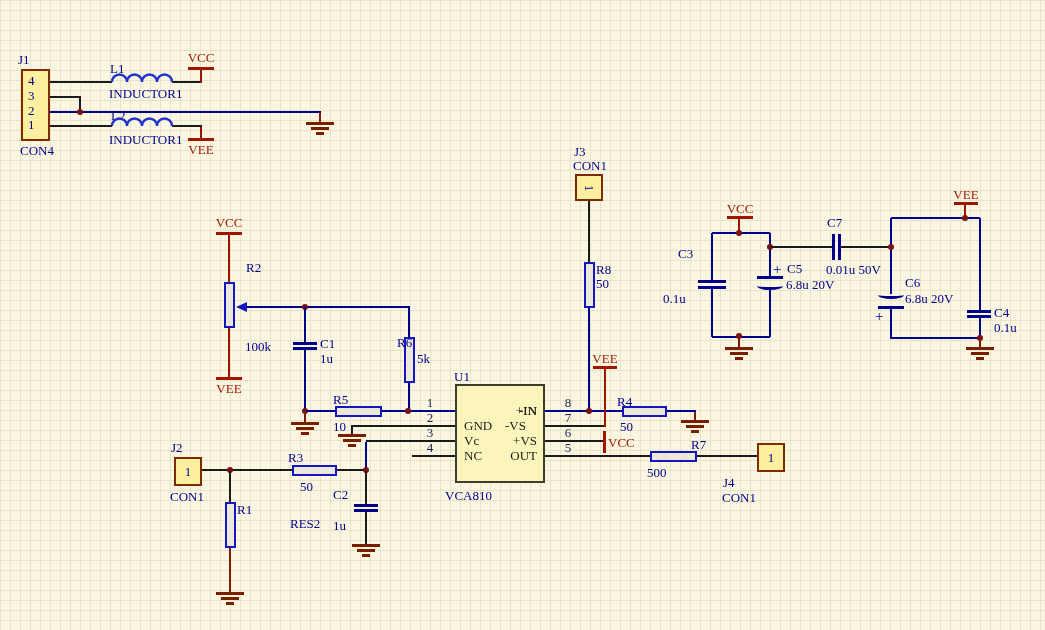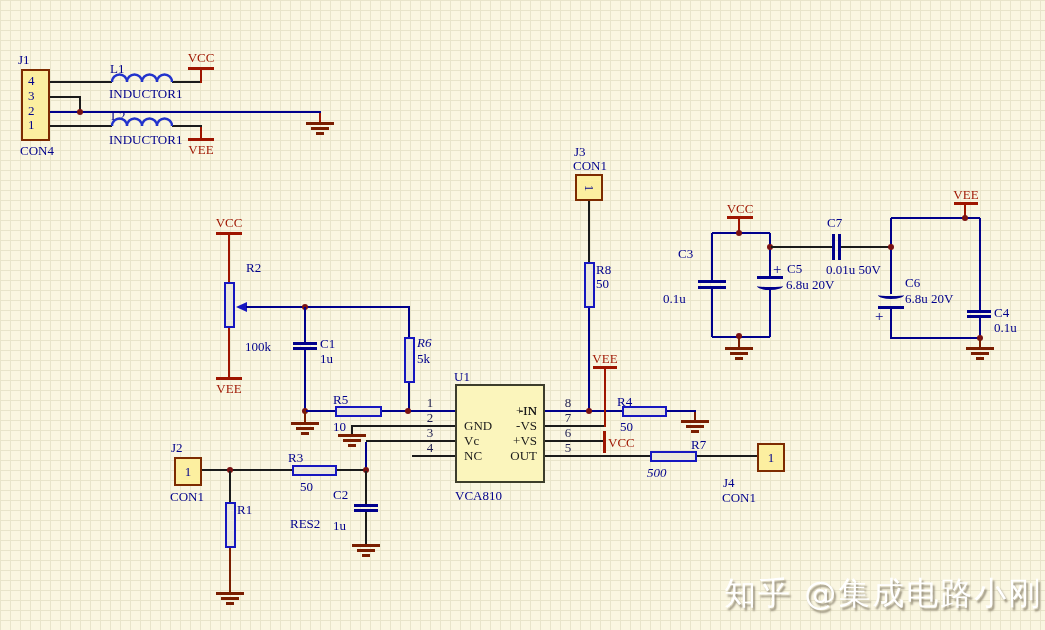--- a/index.html
+++ b/index.html
@@ -101,47 +101,47 @@
   <div class="w" style="left:304px;top:307px;width:2px;height:35px;"></div>
   <div class="plate" style="left:293px;top:342px;width:24px;height:3px;"></div>
   <div class="plate" style="left:293px;top:347px;width:24px;height:3px;"></div>
   <div class="w" style="left:304px;top:350px;width:2px;height:61px;"></div>
   <div class="lbl" style="left:320px;top:337px;">C1</div>
   <div class="lbl" style="left:320px;top:352px;">1u</div>
 
   <div class="w" style="left:408px;top:307px;width:2px;height:30px;"></div>
   <div class="res" style="left:404px;top:337px;width:11px;height:46px;"></div>
   <div class="w" style="left:408px;top:383px;width:2px;height:28px;"></div>
-  <div class="lbl" style="left:417px;top:336px;font-style:italic;">R6</div>
+  <div class="lbl" style="left:397px;top:336px;">R6</div>
   <div class="lbl" style="left:417px;top:352px;">5k</div>
 
   <div class="dot" style="left:302px;top:408px;"></div>
   <div class="bar" style="left:304px;top:411px;width:2px;height:11px;background:#7A1E00;"></div>
   <div class="gnd" style="left:290px;top:422px;width:30px;">
     <i style="width:28px;"></i>
       <i style="width:18px;"></i>
       <i style="width:8px;"></i>
   </div>
   <div class="w" style="left:306px;top:410px;width:29px;height:2px;"></div>
   <div class="lbl" style="left:333px;top:393px;">R5</div>
   <div class="res" style="left:335px;top:406px;width:47px;height:11px;"></div>
   <div class="lbl" style="left:333px;top:420px;">10</div>
   <div class="w" style="left:382px;top:410px;width:73px;height:2px;"></div>
   <div class="dot" style="left:405px;top:408px;"></div>
 
   <div class="lbl" style="left:454px;top:370px;">U1</div>
   <div class="chip" style="left:455px;top:384px;width:90px;height:99px;"></div>
-  <div class="lbl" style="left:455px;top:489px;">VCA810</div>
+  <div class="lbl" style="left:445px;top:489px;">VCA810</div>
 
   <div class="pname" style="left:472px;top:404px;margin-left:44px;">+IN</div>
   <div class="pname" style="left:464px;top:419px;">GND</div>
   <div class="pname" style="left:464px;top:434px;">Vc</div>
   <div class="pname" style="left:464px;top:449px;">NC</div>
   <div class="pname" style="left:505px;top:404px;width:32px;text-align:right;">-IN</div>
-  <div class="pname" style="left:505px;top:419px;width:32px;text-align:right;">-VS</div>
+  <div class="pname" style="left:505px;top:419px;width:32px;text-align:left;">-VS</div>
   <div class="pname" style="left:505px;top:434px;width:32px;text-align:right;">+VS</div>
   <div class="pname" style="left:505px;top:449px;width:32px;text-align:right;">OUT</div>
 
   <div class="pnum" style="left:423px;top:396px;">1</div>
   <div class="pnum" style="left:423px;top:411px;">2</div>
   <div class="pnum" style="left:423px;top:426px;">3</div>
   <div class="pnum" style="left:423px;top:441px;">4</div>
   <div class="pnum" style="left:561px;top:396px;">8</div>
   <div class="pnum" style="left:561px;top:411px;">7</div>
   <div class="pnum" style="left:561px;top:426px;">6</div>
@@ -227,21 +227,21 @@
 
   <div class="pwrlbl" style="left:590px;top:352px;">VEE</div>
   <div class="bar" style="left:593px;top:366px;width:24px;height:3px;"></div>
   <div class="bar" style="left:604px;top:369px;width:2px;height:58px;"></div>
 
   <div class="bar" style="left:603px;top:431px;width:3px;height:22px;"></div>
   <div class="pwrlbl" style="left:608px;top:436px;text-align:left;">VCC</div>
 
   <div class="lbl" style="left:647px;top:438px;margin-left:44px;">R7</div>
   <div class="res" style="left:650px;top:451px;width:47px;height:11px;"></div>
-  <div class="lbl" style="left:647px;top:466px;font-style:italic;">500</div>
+  <div class="lbl" style="left:647px;top:466px;">500</div>
   <div class="wk" style="left:697px;top:455px;width:60px;height:2px;"></div>
   <div class="box" style="left:757px;top:443px;width:28px;height:29px;">
     <span>1</span>
   </div>
   <div class="lbl" style="left:723px;top:476px;">J4</div>
   <div class="lbl" style="left:722px;top:491px;">CON1</div>
 
   <div class="w" style="left:712px;top:232px;width:58px;height:2px;"></div>
   <div class="w" style="left:711px;top:233px;width:2px;height:47px;"></div>
   <div class="w" style="left:711px;top:289px;width:2px;height:48px;"></div>
@@ -306,14 +306,13 @@
   <div class="lbl" style="left:994px;top:321px;">0.1u</div>
 
   <div class="dot" style="left:977px;top:335px;"></div>
   <div class="bar" style="left:979px;top:339px;width:2px;height:8px;background:#7A1E00;"></div>
   <div class="gnd" style="left:965px;top:347px;width:30px;">
     <i style="width:28px;"></i>
       <i style="width:18px;"></i>
       <i style="width:8px;"></i>
   </div>
 
-  <div id="wm">知乎 @集成电路小刚</div>
 </div>
 
 </body></html>

